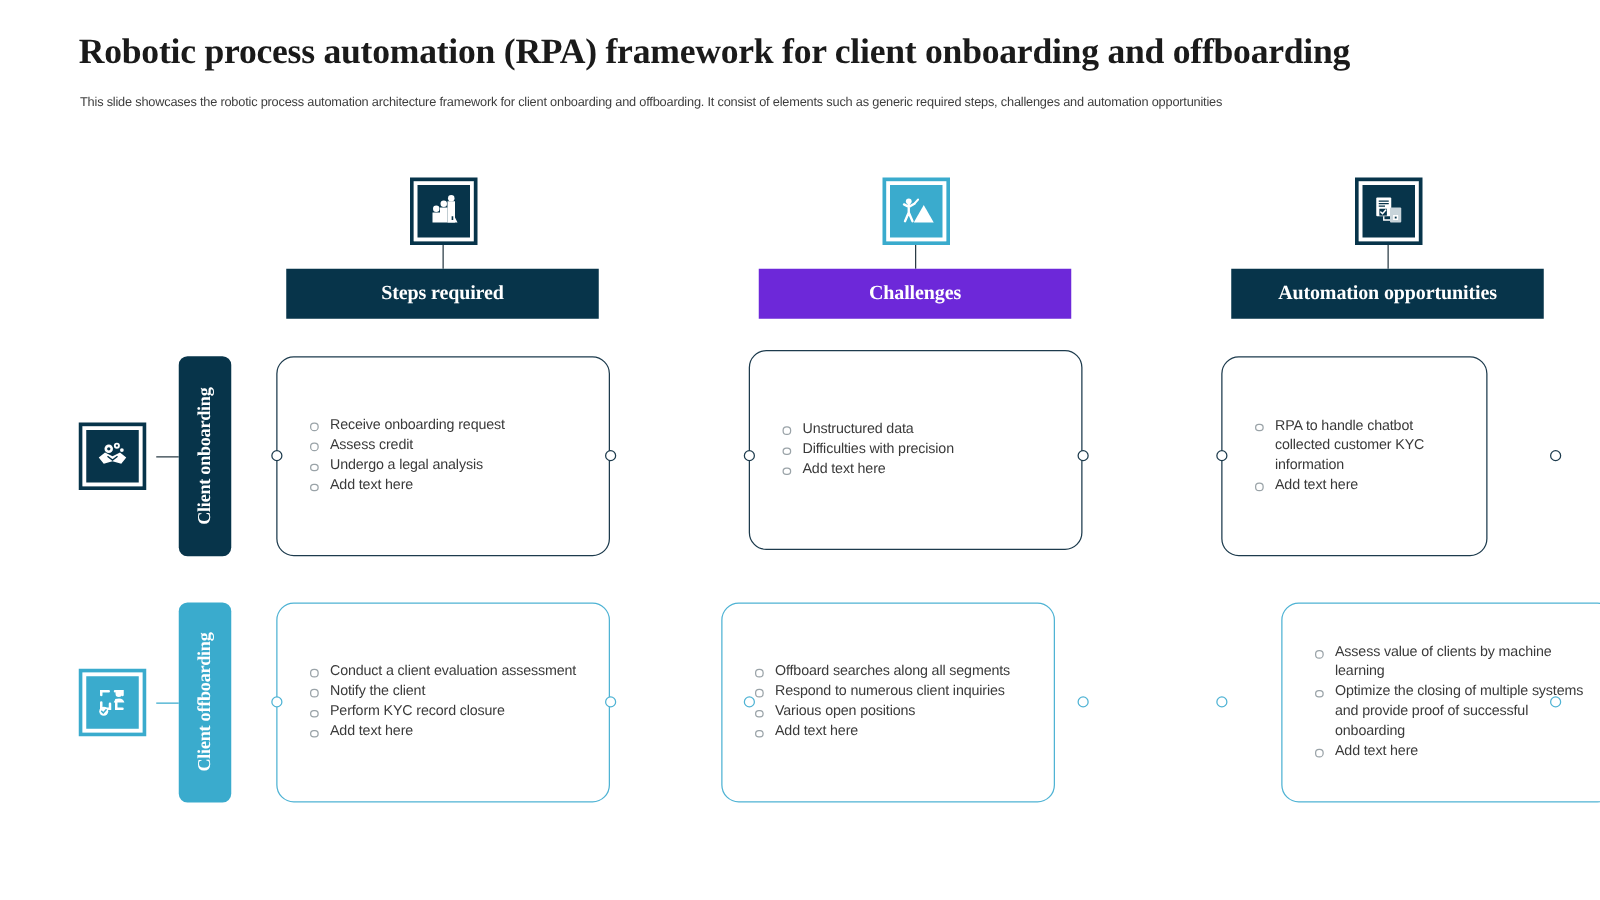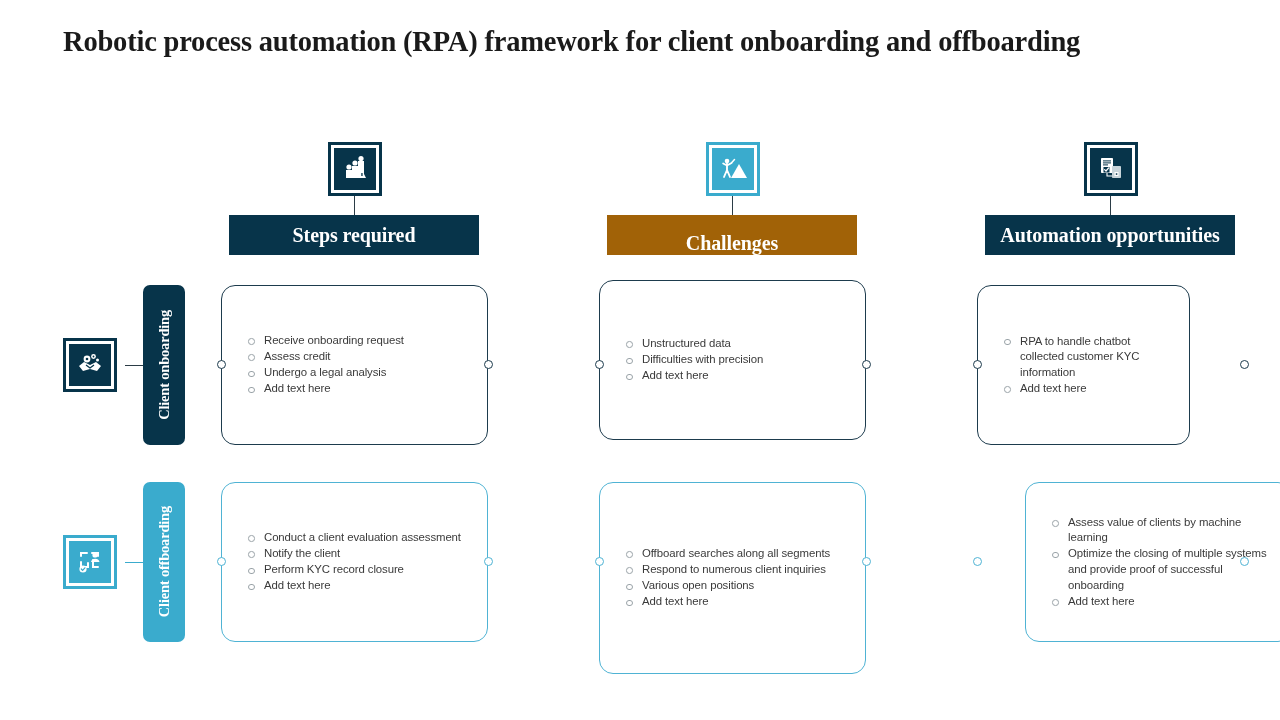--- a/index.html
+++ b/index.html
@@ -36,24 +36,24 @@
     display: flex; align-items: center; justify-content: center;
   }
   .badge.teal .ring { background: #3aabcd; }
   .badge svg { display: block; }
 
   
   .colbar {
     position: absolute; height: 40px;
     display: flex; align-items: center; justify-content: center;
     color: #ffffff; font-family: "Liberation Serif", serif;
-    font-size: 20px; font-weight: bold; letter-spacing: -0.1px;
+    font-size: 16px; font-weight: bold; letter-spacing: -0.1px;
   }
   .colbar.dark { background: #07344a; }
-  .colbar.teal { background: #a16207; align-items: flex-end; }
+  .colbar.teal { background: #6d28d9; }
 
   
   .stem { position: absolute; width: 1px; background: #2b3c46; }
 
   
   .rowbar {
     position: absolute; width: 42px; border-radius: 7px;
     display: flex; align-items: center; justify-content: center;
   }
   .rowbar.dark { background: #07344a; }
@@ -98,20 +98,21 @@
     position: absolute; left: 0; top: 705px; width: 1280px;
     text-align: center; font-size: 10.6px; color: #404040;
   }
 </style>
 </head>
 <body>
 
 <div class="slide">
 
   <div class="title">Robotic process automation (RPA) framework for client onboarding and offboarding</div>
+  <div class="subtitle">This slide showcases the robotic process automation architecture framework for client onboarding and offboarding. It consist of elements such as generic required steps, challenges and automation opportunities</div>
 
   <div class="badge" style="left:295px; top:142px;">
     <div class="ring">
       <svg width="30" height="30" viewBox="0 0 30 30">
         <rect x="6" y="16" width="6" height="8" fill="#ffffff"></rect>
         <rect x="12" y="12" width="6" height="12" fill="#ffffff"></rect>
         <rect x="18" y="7" width="6" height="17" fill="#ffffff"></rect>
         <circle cx="9" cy="13" r="2.6" fill="#ffffff"></circle>
         <circle cx="15" cy="9" r="2.6" fill="#ffffff"></circle>
         <circle cx="21" cy="4.5" r="2.6" fill="#ffffff"></circle>
@@ -231,21 +232,21 @@
     <ul>
       <li>Conduct a client evaluation assessment</li>
       <li>Notify the client</li>
       <li>Perform KYC record closure</li>
       <li>Add text here</li>
     </ul>
   </div>
   <div class="nub teal" style="left:184px; top:557px;"></div>
   <div class="nub teal" style="left:451px; top:557px;"></div>
 
-  <div class="card teal" style="left:566px; top:482px; width:267px; height:192px;align-items:center;">
+  <div class="card teal" style="left:544px; top:482px; width:267px; height:160px;align-items:center;">
     <ul>
       <li>Offboard searches along all segments</li>
       <li>Respond to numerous client inquiries</li>
       <li>Various open positions</li>
       <li>Add text here</li>
     </ul>
   </div>
   <div class="nub teal" style="left:562px; top:557px;"></div>
   <div class="nub teal" style="left:829px; top:557px;"></div>
 

